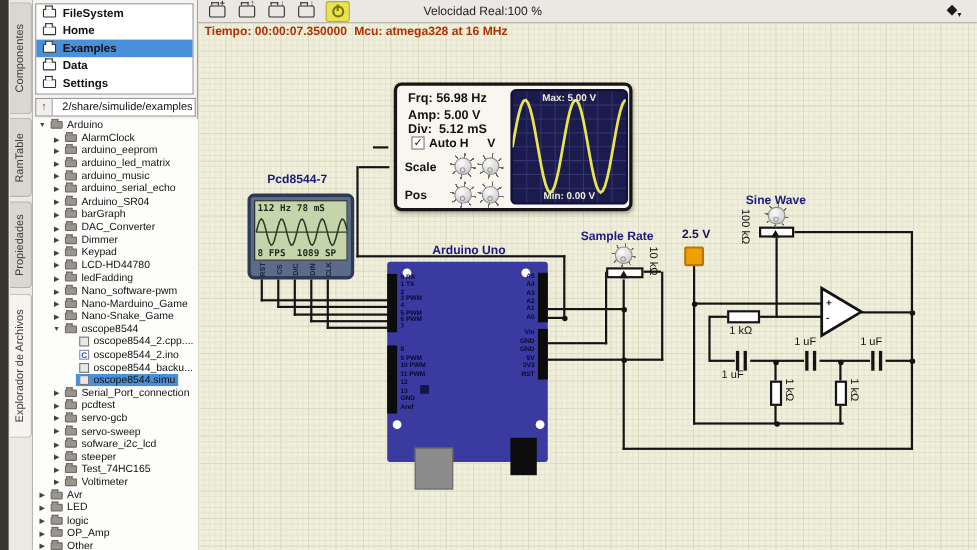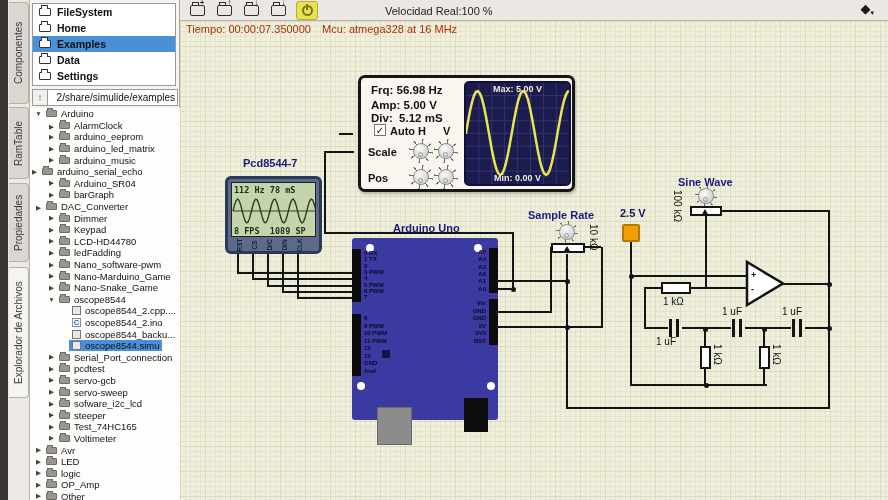--- a/index.html
+++ b/index.html
@@ -53,21 +53,21 @@
   
   #canvas{position:absolute;left:180px;top:21px;right:0;bottom:0;overflow:hidden;
     background-color:#f0efdb;
     background-image:
       linear-gradient(#dcdbc0 1px,transparent 1px),
       linear-gradient(90deg,#dcdbc0 1px,transparent 1px),
       linear-gradient(#e4e3cd 1px,transparent 1px),
       linear-gradient(90deg,#e4e3cd 1px,transparent 1px);
     background-size:25px 25px,25px 25px,5px 5px,5px 5px;}
   #layer{position:absolute;left:-180px;top:-21px;width:888px;height:500px;}
-  .status{position:absolute;top:23px;font-size:11px;font-weight:normal;color:#b03000;white-space:nowrap;text-align:center;}
+  .status{position:absolute;top:23px;font-size:11px;font-weight:bold;color:#b03000;white-space:nowrap;text-align:center;}
   .wire{position:absolute;background:#141414;}
   .dot{position:absolute;width:5px;height:5px;border-radius:50%;background:#141414;}
   .clabel{position:absolute;font-size:11px;font-weight:bold;color:#1b1b7e;white-space:nowrap;}
   .value{position:absolute;font-size:10px;color:#111;white-space:nowrap;}
   .vlabel{position:absolute;font-size:10px;color:#111;white-space:nowrap;transform:rotate(90deg);transform-origin:0 0;}
   .resistor{position:absolute;background:#fff;border:2px solid #141414;}
   .capbar{position:absolute;width:3px;height:18px;background:#141414;}
   .capmask{position:absolute;background:#f0efdb;}
   .knob{position:absolute;border-radius:50%;
     background:repeating-conic-gradient(from 6deg,#6a6a6a 0deg 7deg,transparent 7deg 45deg);
@@ -173,42 +173,42 @@
           <span>arduino_led_matrix</span>
         </span>
       </div>
       <div class="trow" style="padding-left: 17px;">
         <span class="arrow">▶</span>
         <span class="tcontent">
           <span class="tfolder"></span>
           <span>arduino_music</span>
         </span>
       </div>
-      <div class="trow" style="">
+      <div class="trow" style="padding-left: 17px;">
         <span class="arrow">▶</span>
         <span class="tcontent">
           <span class="tfolder"></span>
           <span>arduino_serial_echo</span>
         </span>
       </div>
       <div class="trow" style="padding-left: 17px;">
         <span class="arrow">▶</span>
         <span class="tcontent">
           <span class="tfolder"></span>
           <span>Arduino_SR04</span>
         </span>
       </div>
       <div class="trow" style="padding-left: 17px;">
         <span class="arrow">▶</span>
         <span class="tcontent">
           <span class="tfolder"></span>
           <span>barGraph</span>
         </span>
       </div>
-      <div class="trow" style="padding-left: 4px; align-items: flex-end;">
+      <div class="trow" style="padding-left: 17px; align-items: flex-end;">
         <span class="arrow">▶</span>
         <span class="tcontent">
           <span class="tfolder"></span>
           <span>DAC_Converter</span>
         </span>
       </div>
       <div class="trow" style="padding-left: 17px;">
         <span class="arrow">▶</span>
         <span class="tcontent">
           <span class="tfolder"></span>

